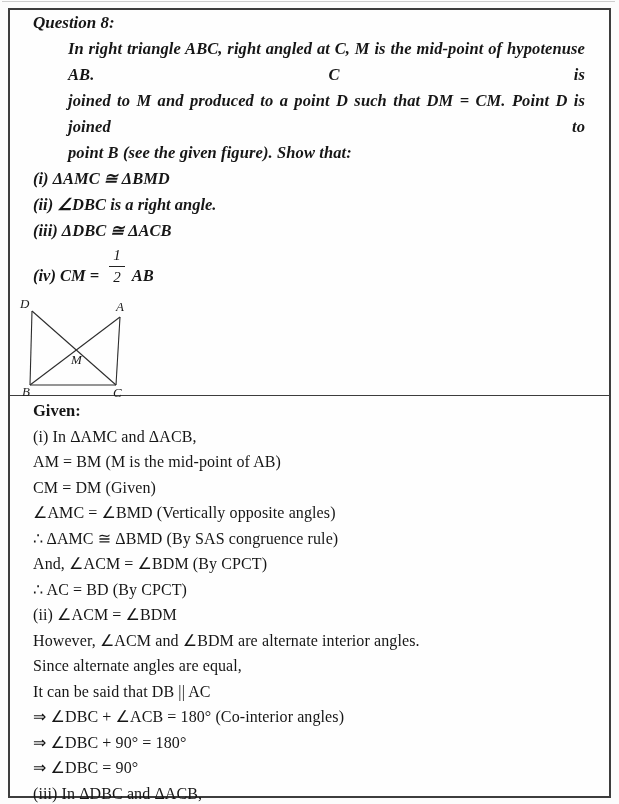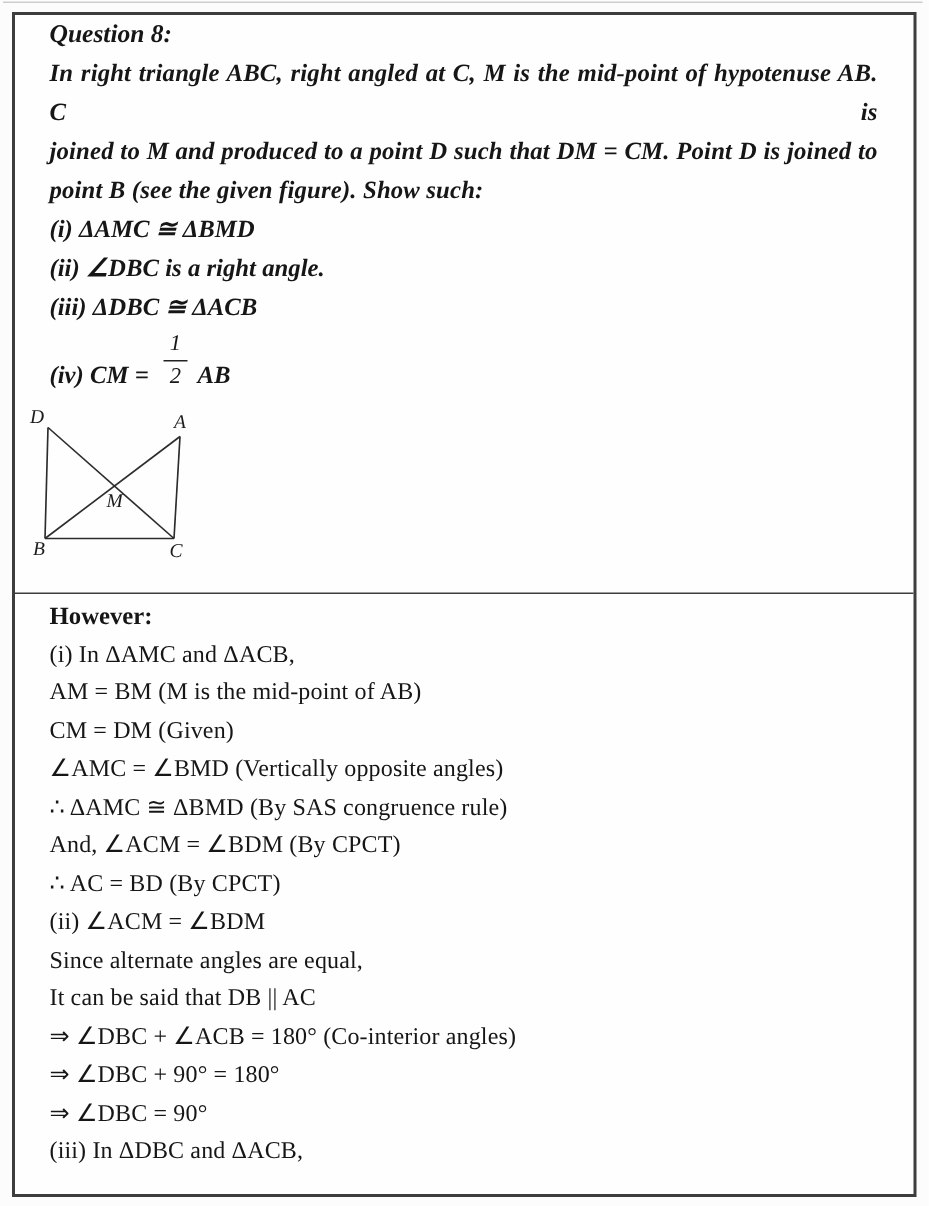--- a/index.html
+++ b/index.html
@@ -21,20 +21,21 @@
     height:386px;box-sizing:border-box;
     border-bottom:1.5px solid #3d3d3d;
     padding:0 24px 0 23px;
     font-style:italic;
   }
   .qhead{margin:0;font-size:17px;line-height:26px;font-weight:bold;}
   .qbody .qline{
     font-size:16.5px;line-height:26px;font-weight:bold;
     text-align:justify;text-align-last:justify;
     letter-spacing:.1px;
+    margin-left:35px;
   }
   .qbody .qline:last-child{text-align-last:auto;}
   .qitems .qitem{font-size:16.5px;line-height:26px;font-weight:bold;}
   .iv-row{display:flex;align-items:flex-end;margin-top:2px;font-size:16.5px;font-weight:bold;}
   .iv-row .txt{line-height:26px;white-space:pre;}
   .frac{
     display:inline-flex;flex-direction:column;align-items:center;
     font-weight:normal;font-size:15px;line-height:1.25;
     margin:0 7px 2px 10px;
   }
@@ -52,21 +53,21 @@
 <div class="top-artifact"></div>
 
 <div class="box">
 
   <section class="question">
     <h2 class="qhead">Question 8:</h2>
 
     <div class="qbody">
         <div class="qline">In right triangle ABC, right angled at C, M is the mid-point of hypotenuse AB. C is</div>
         <div class="qline">joined to M and produced to a point D such that DM = CM. Point D is joined to</div>
-        <div class="qline">point B (see the given figure). Show such:</div>
+        <div class="qline">point B (see the given figure). Show that:</div>
       </div>
 
     <div class="qitems">
         <div class="qitem">(i) ΔAMC ≅ ΔBMD</div>
         <div class="qitem">(ii) ∠DBC is a right angle.</div>
         <div class="qitem">(iii) ΔDBC ≅ ΔACB</div>
       </div>
 
     <div class="iv-row">
       <span class="txt">(iv) CM =</span>
@@ -87,30 +88,31 @@
       </g>
       <text x="2" y="13">D</text>
       <text x="98" y="16">A</text>
       <text x="4" y="101">B</text>
       <text x="95" y="102">C</text>
       <text x="53" y="69">M</text>
     </svg>
   </section>
 
   <section class="answer">
-    <h2 class="ahead">However:</h2>
+    <h2 class="ahead">Given:</h2>
     <div class="alines">
         <div class="aline">(i) In ΔAMC and ΔACB,</div>
         <div class="aline">AM = BM (M is the mid-point of AB)</div>
         <div class="aline">CM = DM (Given)</div>
         <div class="aline">∠AMC = ∠BMD (Vertically opposite angles)</div>
         <div class="aline">∴ ΔAMC ≅ ΔBMD (By SAS congruence rule)</div>
         <div class="aline">And, ∠ACM = ∠BDM (By CPCT)</div>
         <div class="aline">∴ AC = BD (By CPCT)</div>
         <div class="aline">(ii) ∠ACM = ∠BDM</div>
+        <div class="aline">However, ∠ACM and ∠BDM are alternate interior angles.</div>
         <div class="aline">Since alternate angles are equal,</div>
         <div class="aline">It can be said that DB || AC</div>
         <div class="aline">⇒ ∠DBC + ∠ACB = 180° (Co-interior angles)</div>
         <div class="aline">⇒ ∠DBC + 90° = 180°</div>
         <div class="aline">⇒ ∠DBC = 90°</div>
         <div class="aline">(iii) In ΔDBC and ΔACB,</div>
       </div>
   </section>
 
 </div>

